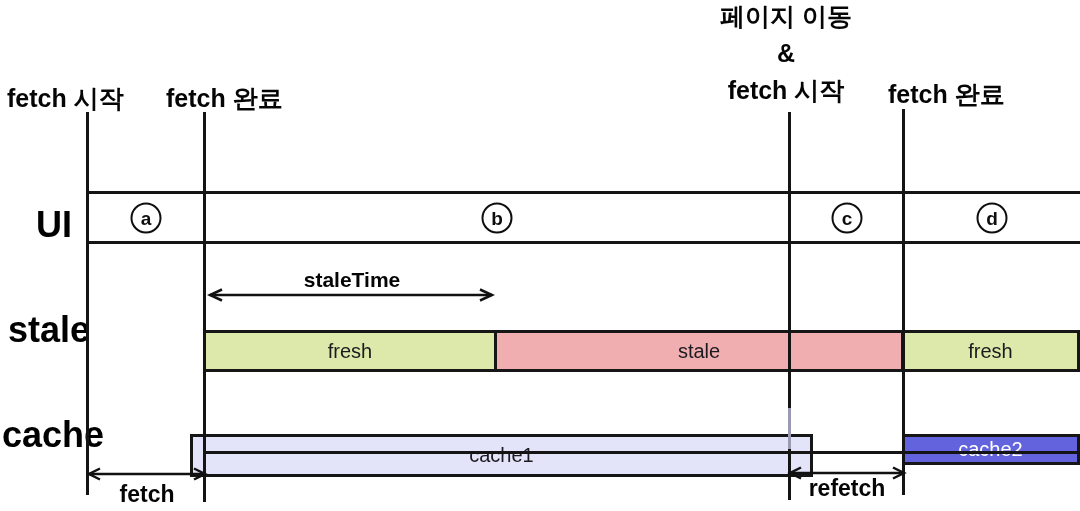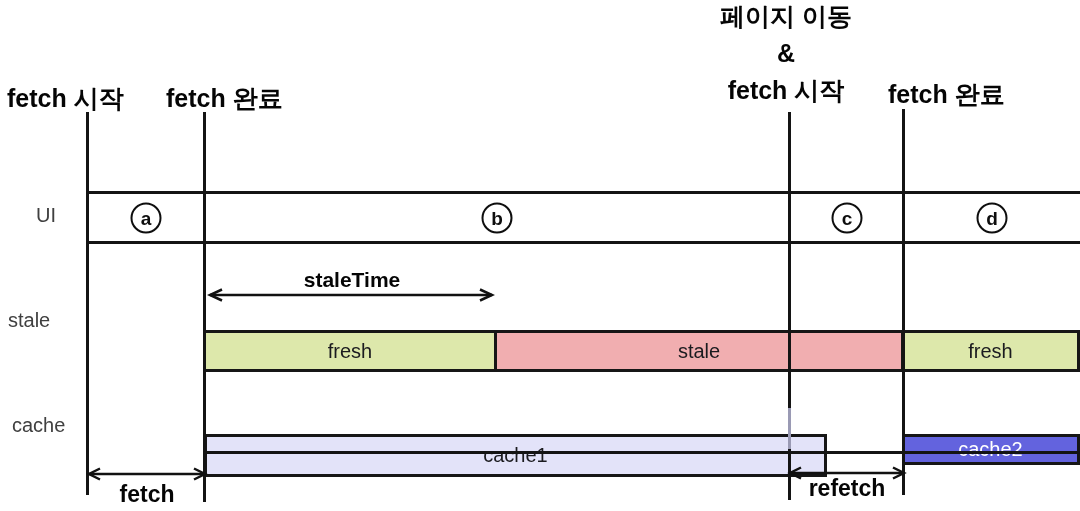--- a/index.html
+++ b/index.html
@@ -3,21 +3,21 @@
 <meta charset="utf-8">
 <style>
   html,body{margin:0;padding:0;background:#fff;}
   .canvas{
     position:relative;width:1080px;height:511px;background:#ffffff;overflow:hidden;
     font-family:"Liberation Sans","DejaVu Sans",sans-serif;color:#111;
   }
   .evt{position:absolute;font-weight:700;font-size:25px;white-space:nowrap;color:#050505;}
   .evt-group{position:absolute;top:-2px;text-align:center;transform:translateX(-50%);
     font-weight:700;font-size:25px;line-height:37px;white-space:nowrap;color:#050505;}
-  .rowlabel{position:absolute;font-weight:400;font-size:20px;color:#404040;white-space:nowrap;}
+  .rowlabel{position:absolute;font-weight:700;font-size:36px;color:#000000;white-space:nowrap;}
   .vline{position:absolute;width:3px;background:#141414;z-index:3;}
   .vline-soft{position:absolute;width:3px;background:#9a9ab4;z-index:2;}
   .hline{position:absolute;height:3px;background:#141414;z-index:3;}
   .seg-circle{position:absolute;width:31px;height:31px;border:2.5px solid #0e0e0e;border-radius:50%;
     display:flex;align-items:center;justify-content:center;font-weight:700;font-size:19px;
     transform:translate(-50%,-50%);z-index:4;background:transparent;box-sizing:border-box;color:#0e0e0e;}
   .bar{position:absolute;display:flex;align-items:center;justify-content:center;
     font-size:20px;color:#1b1b1f;border:3px solid #161616;box-sizing:border-box;z-index:1;margin-top:28px;}
   .bar.noleft{border-left:none;}
   .bar-fresh{background:#dde8ab;}
@@ -70,22 +70,22 @@
   <div class="bar bar-fresh" style="left:203px;top:302px;width:294px;height:42px;">
     <span>fresh</span>
   </div>
   <div class="bar bar-stale noleft" style="left:497px;top:302px;width:407px;height:42px;">
     <span>stale</span>
   </div>
   <div class="bar bar-fresh noleft" style="left:904px;top:302px;width:176px;height:42px;">
     <span>fresh</span>
   </div>
 
-  <div class="rowlabel" style="left:12px;top:414px;">cache</div>
-  <div class="bar bar-cache1" style="left:204px;top:406px;width:623px;height:43px;">
+  <div class="rowlabel" style="left:2px;top:414px;">cache</div>
+  <div class="bar bar-cache1" style="left:190px;top:406px;width:623px;height:43px;">
     <span>cache1</span>
   </div>
   <div class="bar bar-cache2 noleft" style="left:904px;top:406px;width:176px;height:31px;">
     <span>cache2</span>
   </div>
   <div class="hline" style="left:203px;top:451px;width:877px;"></div>
 
   <svg class="arrow-svg" style="left:86px;top:466px;" width="122" height="16">
     <line x1="3" y1="8" x2="119" y2="8" stroke="#111" stroke-width="2.5"></line>
     <polyline points="14,2.5 3,8 14,13.5" fill="none" stroke="#111" stroke-width="2.5"></polyline>

